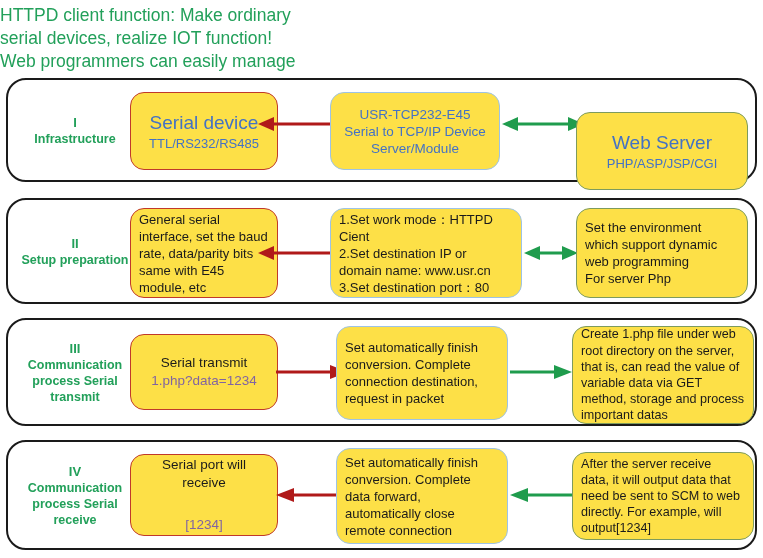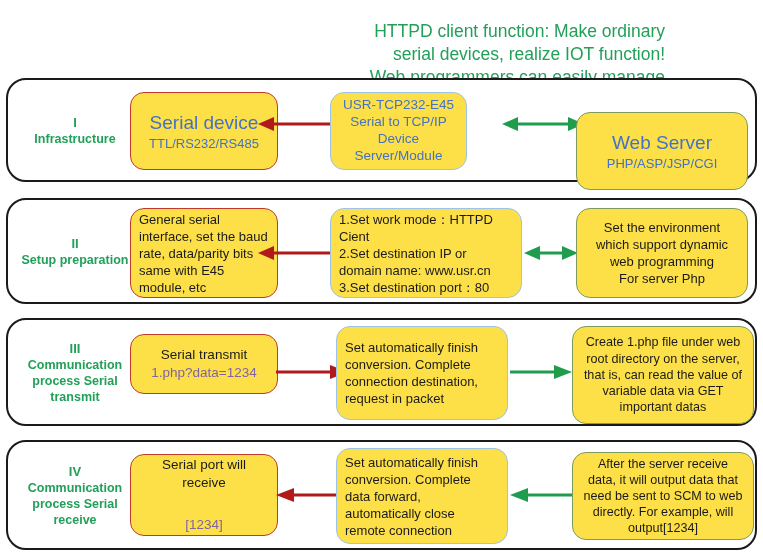--- a/index.html
+++ b/index.html
@@ -14,26 +14,25 @@
     overflow: hidden;
     position: relative;
   }
 
   
   #title {
     position: absolute;
     top: 4px;
     left: 0;
     width: 665px;
-    text-align: right;
+    text-align: left;
     color: #22a05a;
     font-size: 17.5px;
     line-height: 23px;
     font-weight: 400;
-    margin-top: 16px;
   }
   #title .tline { display: block; white-space: nowrap; }
 
   
   .panel {
     position: absolute;
     left: 6px;
     width: 751px;
     box-sizing: border-box;
     border: 2px solid #1a1a1a;
@@ -72,21 +71,21 @@
     background: #fde047;
     border-radius: 14px;
     font-size: 13px;
     line-height: 17px;
     color: #1b1b1b;
     padding: 5px 8px;
     overflow: hidden;
   }
   .box-red   { border: 1.6px solid #c0392b; }
   .box-blue  { border: 1.6px solid #9dc3e6; }
-  .box-green { border: 1.6px solid #7d9b5e; text-align: center; }
+  .box-green { border: 1.6px solid #7d9b5e; }
 
   .box.center-v {
     display: flex;
     flex-direction: column;
     justify-content: center;
   }
   .box.center-h { text-align: center; }
 
   .txt-blue-big {
     color: #4472c4;
@@ -143,21 +142,21 @@
   </div>
 
   <div class="arrow" style="left:250px; top:35px; width:88px;">
     <svg width="88" height="18" viewBox="0 0 88 18">
       <line x1="10" y1="9" x2="78" y2="9" stroke="#b01a1a" stroke-width="3"></line>
       <polygon points="0,9 16,2 16,16" fill="#b01a1a"></polygon>
       <polygon points="88,9 72,2 72,16" fill="#b01a1a"></polygon>
     </svg>
   </div>
 
-  <div class="box box-blue center-v center-h" style="left:322px; top:12px; width:137px; height:78px;justify-content:flex-end;">
+  <div class="box box-blue center-v center-h" style="left:322px; top:12px; width:170px; height:78px;">
     <div class="txt-blue-mid">USR-TCP232-E45</div>
     <div class="txt-blue-mid">Serial to TCP/IP Device</div>
     <div class="txt-blue-mid">Server/Module</div>
   </div>
 
   <div class="arrow" style="left:494px; top:35px; width:82px;">
     <svg width="82" height="18" viewBox="0 0 82 18">
       <line x1="10" y1="9" x2="72" y2="9" stroke="#1f9c4d" stroke-width="3"></line>
       <polygon points="0,9 16,2 16,16" fill="#1f9c4d"></polygon>
       <polygon points="82,9 66,2 66,16" fill="#1f9c4d"></polygon>
@@ -215,21 +214,21 @@
     <div>For server Php</div>
   </div>
 </div>
 
 <div class="panel" id="panel-3">
   <div class="stage-label">
     <span class="numeral">III</span>
     <span class="sname">Communication process Serial transmit</span>
   </div>
 
-  <div class="box box-red center-v center-h" style="left:122px; top:14px; width:148px; height:60px;">
+  <div class="box box-red center-v center-h" style="left:122px; top:14px; width:148px; height:76px;">
     <div class="txt-black">Serial transmit</div>
     <div class="txt-purple">1.php?data=1234</div>
   </div>
 
   <div class="arrow" style="left:268px; top:43px; width:72px;">
     <svg width="72" height="18" viewBox="0 0 72 18">
       <line x1="0" y1="9" x2="60" y2="9" stroke="#b01a1a" stroke-width="3"></line>
       <polygon points="72,9 54,2 54,16" fill="#b01a1a"></polygon>
     </svg>
   </div>
@@ -246,20 +245,21 @@
       <line x1="0" y1="9" x2="50" y2="9" stroke="#1f9c4d" stroke-width="3"></line>
       <polygon points="62,9 44,2 44,16" fill="#1f9c4d"></polygon>
     </svg>
   </div>
 
   <div class="box box-green center-v tight" style="left:564px; top:6px; width:182px; height:98px;">
     <div>Create 1.php file under web</div>
     <div>root directory on the server,</div>
     <div>that is, can read the value of</div>
     <div>variable data via GET</div>
+    <div>method, storage and process</div>
     <div>important datas</div>
   </div>
 </div>
 
 <div class="panel" id="panel-4">
   <div class="stage-label">
     <span class="numeral">IV</span>
     <span class="sname">Communication process Serial receive</span>
   </div>
 

